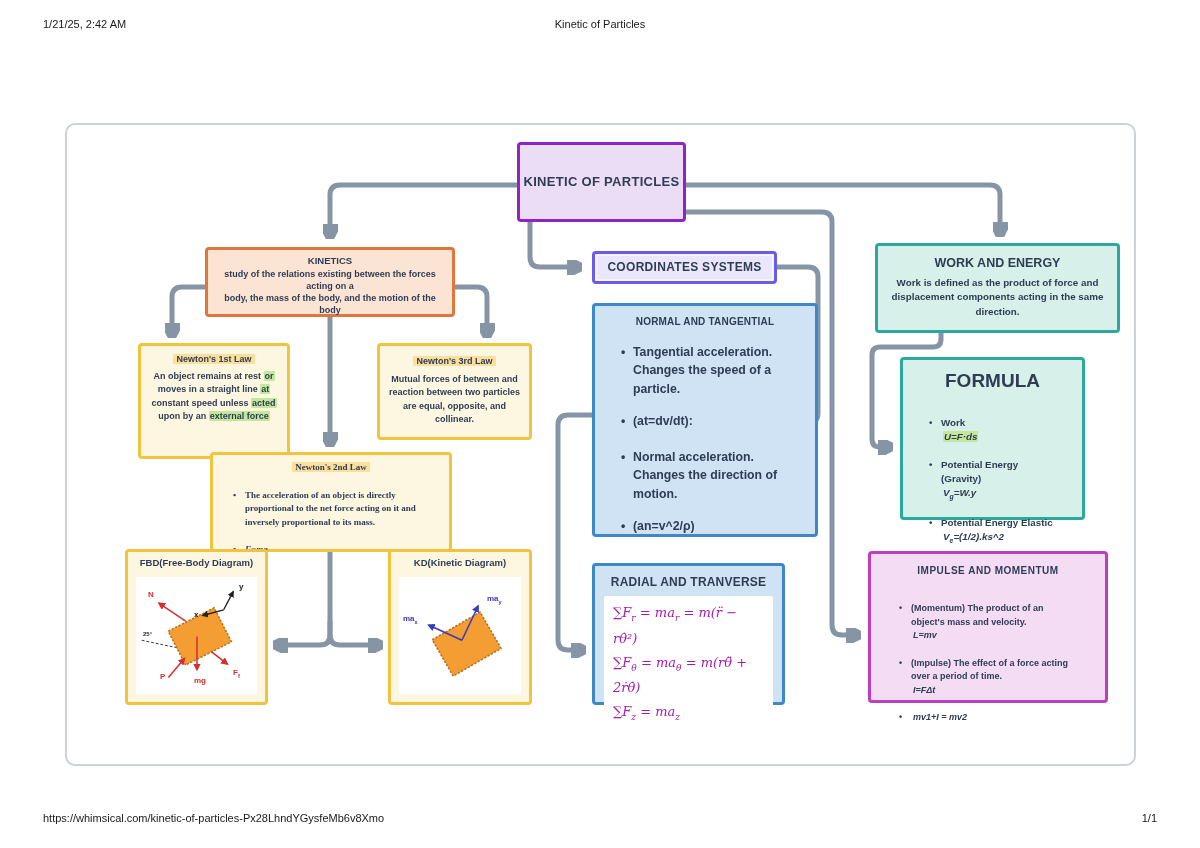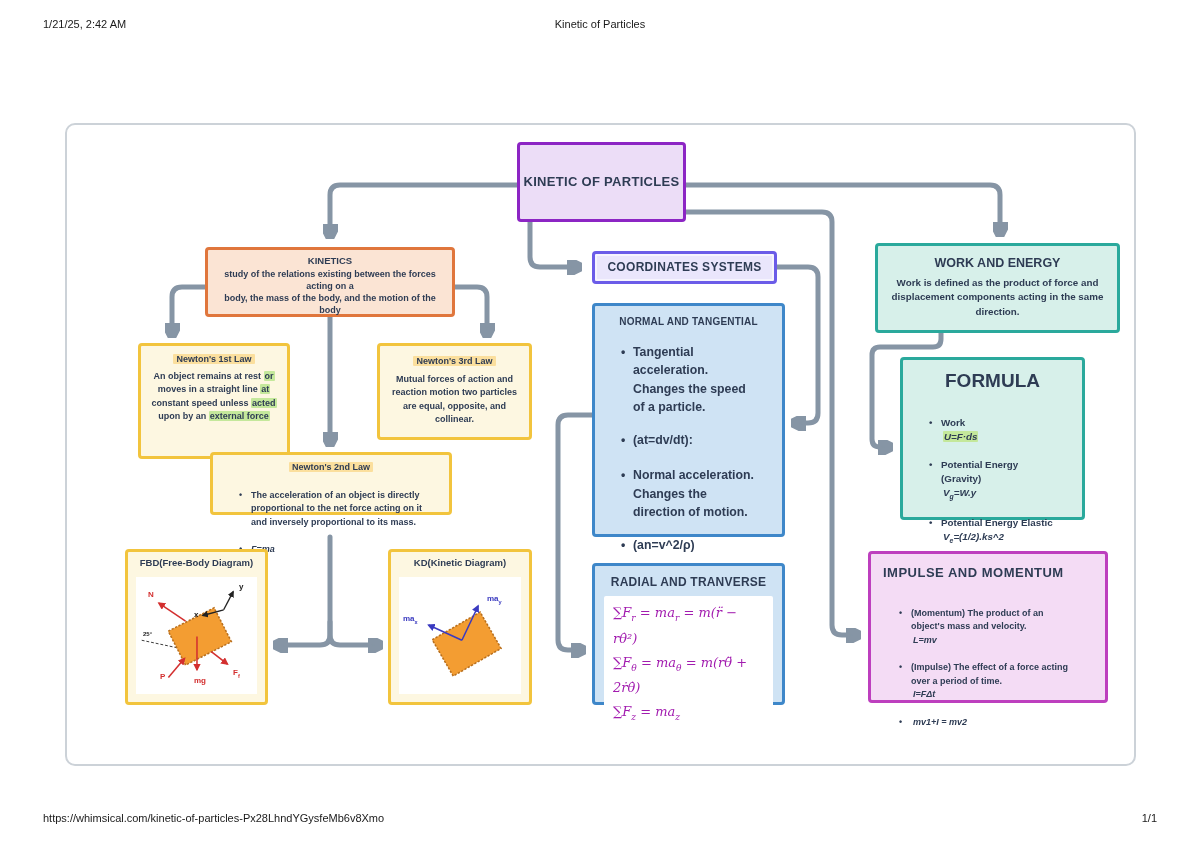--- a/index.html
+++ b/index.html
@@ -19,40 +19,40 @@
   .node{position:absolute;z-index:3;box-sizing:border-box;border:3px solid;border-radius:4px;
         font-weight:700;line-height:1.35;}
   .n-root{left:517px;top:142px;width:169px;height:80px;border-color:#8c25c4;background:#ecddf7;
           display:flex;align-items:center;justify-content:center;font-size:13px;letter-spacing:.3px;}
   .n-kinetics{left:205px;top:247px;width:250px;height:70px;border-color:#e0763c;background:#fbe4d4;
           padding:5px 6px;text-align:center;font-size:9px;}
   .n-kinetics .bt{font-size:9.5px;}
   .n-yellow{border-color:#f2c43d;background:#fdf7e1;}
   .n-n1{left:138px;top:343px;width:152px;height:116px;padding:7px 6px;text-align:center;font-size:9px;line-height:1.5;}
   .n-n3{left:377px;top:343px;width:155px;height:97px;padding:9px 8px;text-align:center;font-size:9px;line-height:1.5;}
-  .n-n2{left:210px;top:452px;width:242px;height:63px;padding:6px 10px;font-size:9px;line-height:1.5;}
+  .n-n2{left:210px;top:452px;width:242px;height:100px;padding:6px 4px;font-size:9px;line-height:1.5;font-family:Liberation Serif, serif;}
   .n-coords{left:592px;top:251px;width:185px;height:33px;border-color:#6b5ce8;background:#eae6fc;
           display:flex;align-items:center;justify-content:center;font-size:12px;letter-spacing:.3px;
           box-shadow:inset 0 0 0 2px rgba(255,255,255,.55);}
   .n-blue{border-color:#3e87c9;background:#cfe3f4;}
-  .n-nt{left:592px;top:303px;width:193px;height:234px;padding:8px 10px;font-size:12.3px;line-height:1.5;}
+  .n-nt{left:592px;top:303px;width:226px;height:234px;padding:8px 10px;font-size:12.3px;line-height:1.5;}
   .n-nt .bt{text-align:center;font-size:10px;letter-spacing:.2px;margin-bottom:2px;}
   .n-radial{left:592px;top:563px;width:193px;height:142px;padding:8px 9px;}
   .n-radial .bt{text-align:center;font-size:12px;letter-spacing:.2px;}
   .math-panel{background:#ffffff;margin-top:6px;padding:5px 9px;border-radius:2px;
           font-family:"DejaVu Serif",serif;font-style:italic;font-weight:400;font-size:13px;
           line-height:1.85;color:#a21caf;}
   .n-teal{border-color:#2aa99c;background:#d7f0ea;}
   .n-work{left:875px;top:243px;width:245px;height:90px;padding:8px 10px;text-align:center;font-size:9.8px;line-height:1.5;}
   .n-work .bt{font-size:12.5px;margin-bottom:3px;}
   .n-formula{left:900px;top:357px;width:185px;height:163px;padding:7px 10px;font-size:9.8px;line-height:1.45;}
   .n-formula .bt{text-align:center;font-size:19px;margin-bottom:21px;}
   .n-impulse{left:868px;top:551px;width:240px;height:152px;border-color:#bd3fbe;background:#f4dcf5;
           padding:9px 12px;font-size:9px;line-height:1.5;}
-  .n-impulse .bt{font-size:13px;letter-spacing:.5px;margin-bottom:24px;}
+  .n-impulse .bt{text-align:center;font-size:10px;letter-spacing:.5px;margin-bottom:24px;}
   .n-fbd{left:125px;top:549px;width:143px;height:156px;padding:5px 7px;text-align:center;font-size:9.5px;}
   .n-kd{left:388px;top:549px;width:144px;height:156px;padding:5px 7px;text-align:center;font-size:9.5px;}
   .img-area{position:absolute;left:8px;top:25px;right:8px;bottom:8px;background:#ffffff;}
   .img-area svg{position:absolute;left:0;top:0;width:100%;height:100%;}
   .img-lbl{position:absolute;font-size:8px;font-weight:700;line-height:1;}
   .red{color:#d32f2f;} .blue{color:#3a3ac0;} .blk{color:#222;}
   
   ul.blts{list-style:none;margin:2px 0 0 0;padding:0;}
   ul.blts li{position:relative;padding-left:14px;margin:14px;}
   ul.blts li::before{content:"•";position:absolute;left:2px;}
@@ -104,21 +104,21 @@
 body, the mass of the body, and the motion of the body</span>
   </div>
 
   <div class="node n-yellow n-n1">
     <span class="bt" style="margin-bottom:3px;"><span class="t-hl">Newton's 1st Law</span></span>
     <span><span>An object remains at rest </span><span class="hl">or</span><span> moves in a straight line </span><span class="hl">at</span><span> constant speed unless </span><span class="hl">acted</span><span> upon by an </span><span class="hl">external force</span></span>
   </div>
 
   <div class="node n-yellow n-n3">
     <span class="bt" style="margin-bottom:4px;"><span class="t-hl">Newton's 3rd Law</span></span>
-    <span>Mutual forces of action and reaction motion two particles are equal, opposite, and collinear.</span>
+    <span>Mutual forces of between and reaction between two particles are equal, opposite, and collinear.</span>
   </div>
 
   <div class="node n-yellow n-n2">
     <span class="bt" style="text-align:center;"><span class="t-hl">Newton's 2nd Law</span></span>
     <ul class="blts">
       <li>The acceleration of an object is directly proportional to the net force acting on it and inversely proportional to its mass.</li>
       <li class="it">F=ma</li>
     </ul>
   </div>
 

